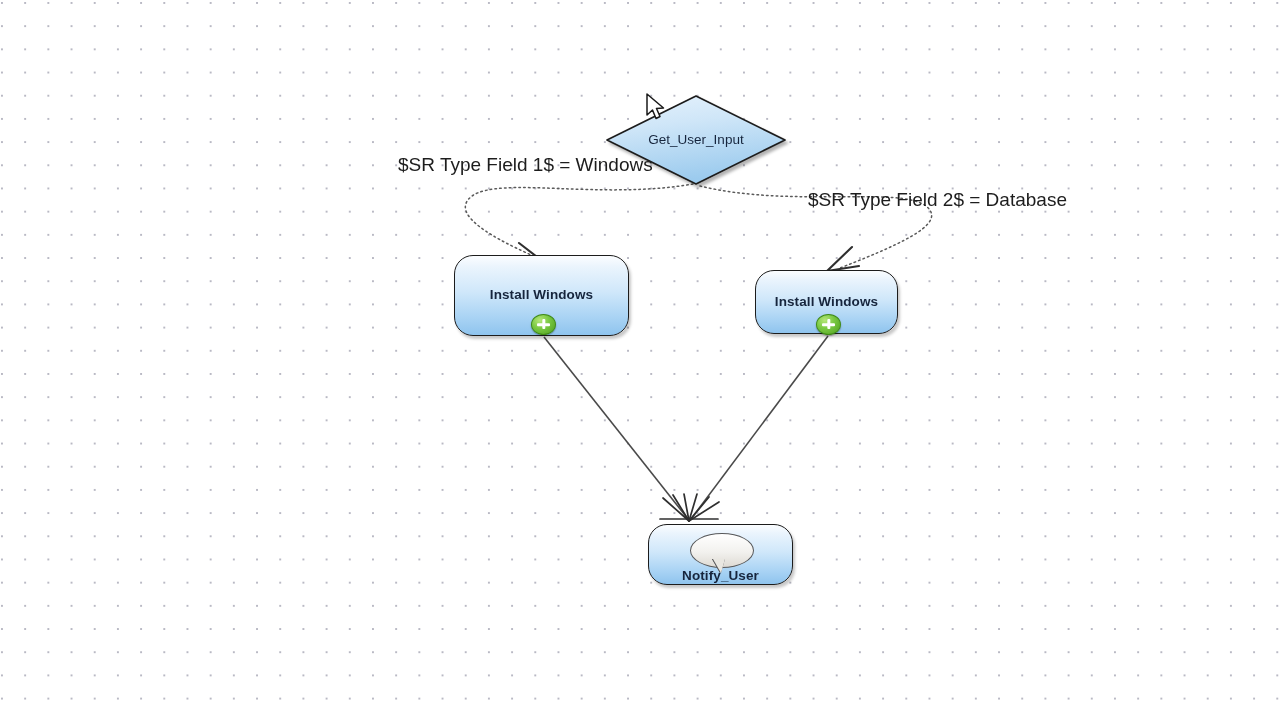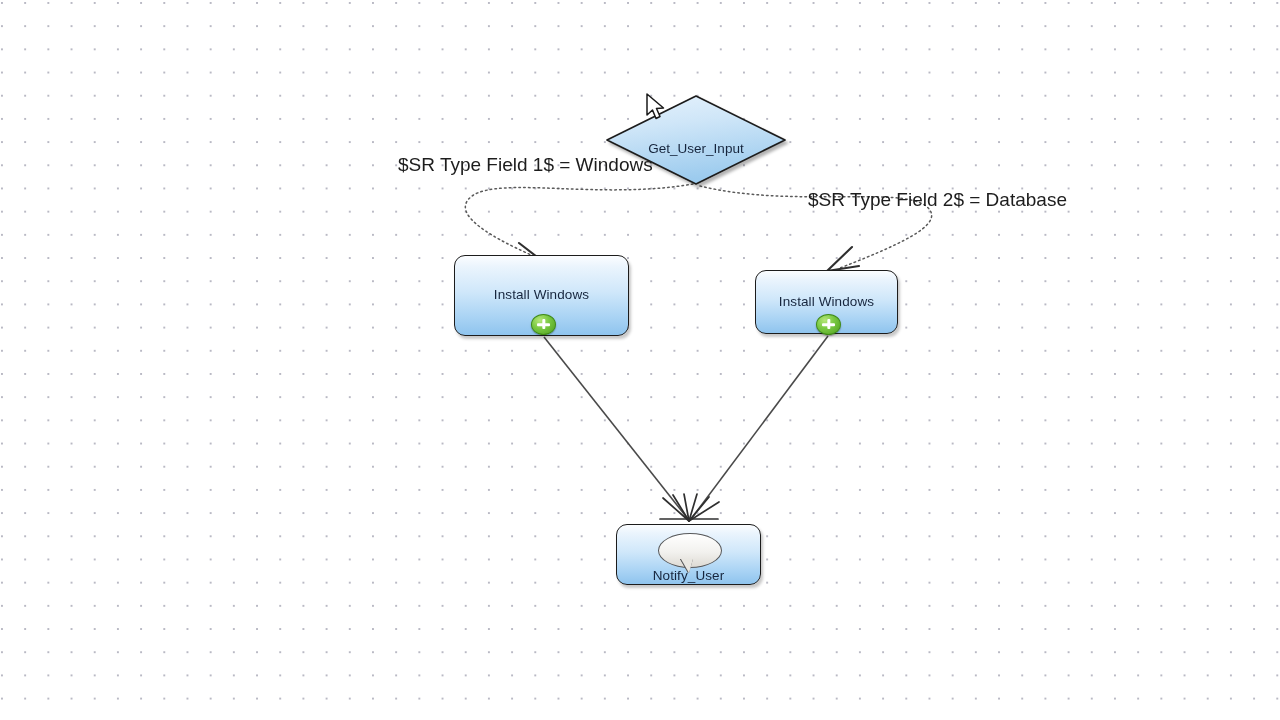--- a/index.html
+++ b/index.html
@@ -36,28 +36,29 @@
 
   
   .node {
     position: absolute;
     box-sizing: border-box;
   }
 
   
   .rect-node {
     border: 1.6px solid #1c1c1c;
-    border-radius: 11px;
+    border-radius: 19px;
     background: linear-gradient(to bottom,
         #fbfdff 0%,
         #eaf4fd 14%,
         #cfe7fa 46%,
         #a9d3f4 78%,
         #8fc4ee 100%);
     box-shadow: 2px 3px 3px rgba(0,0,0,0.22);
+    font-weight: bold;
   }
 
   .rect-label {
     position: absolute;
     left: 0;
     right: 0;
     text-align: center;
     color: #16253d;
     font-size: 13.5px;
     letter-spacing: 0.1px;
@@ -186,35 +187,35 @@
 
     <g filter="url(#nodeShadow)">
       <path d="M 696 96 L 785 140 L 696 184 L 607 140 Z" fill="url(#diamondGrad)" stroke="#1c1c1c" stroke-width="1.7" stroke-linejoin="round"></path>
     </g>
   </svg>
 
   <div class="edge-label" style="left:398px; top:154px;">$SR Type Field 1$ = Windows</div>
 
   <div class="edge-label" style="left:808px; top:168px;margin-top:21px;">$SR Type Field 2$ = Database</div>
 
-  <div class="diamond-wrap" style="left:607px; top:108px; width:178px; height:88px;">
+  <div class="diamond-wrap" style="left:607px; top:99px; width:178px; height:88px;">
     <div class="diamond-label" style="top:33px;">Get_User_Input</div>
   </div>
 
   <div class="node rect-node" style="left:454px; top:255px; width:175px; height:81px;">
     <div class="rect-label" style="top:31px;">Install Windows</div>
     <div class="plus-badge" style="left:76px; top:58px;"></div>
   </div>
 
   <div class="node rect-node" style="left:755px; top:270px; width:143px; height:64px;">
     <div class="rect-label" style="top:23px;">Install Windows</div>
     <div class="plus-badge" style="left:60px; top:43px;"></div>
   </div>
 
-  <div class="node rect-node" style="left:616px; top:524px; width:145px; height:61px;">
+  <div class="node rect-node" style="left:648px; top:524px; width:145px; height:61px;">
     <div class="bubble" style="left:41px; top:8px;"></div>
     <div class="bubble-tail" style="left:64px; top:34px;"></div>
     <div class="rect-label" style="top:43px;">Notify_User</div>
   </div>
 
   <svg id="cursor" style="left:645px; top:93px;" width="22" height="30" viewBox="0 0 22 30">
     <path d="M 2 1 L 2 22 L 7.5 17 L 11 25.5 L 15 23.5 L 11.5 15.5 L 18.5 15 Z" fill="#ffffff" stroke="#1a1a1a" stroke-width="1.5" stroke-linejoin="round"></path>
   </svg>
 
 </div>

